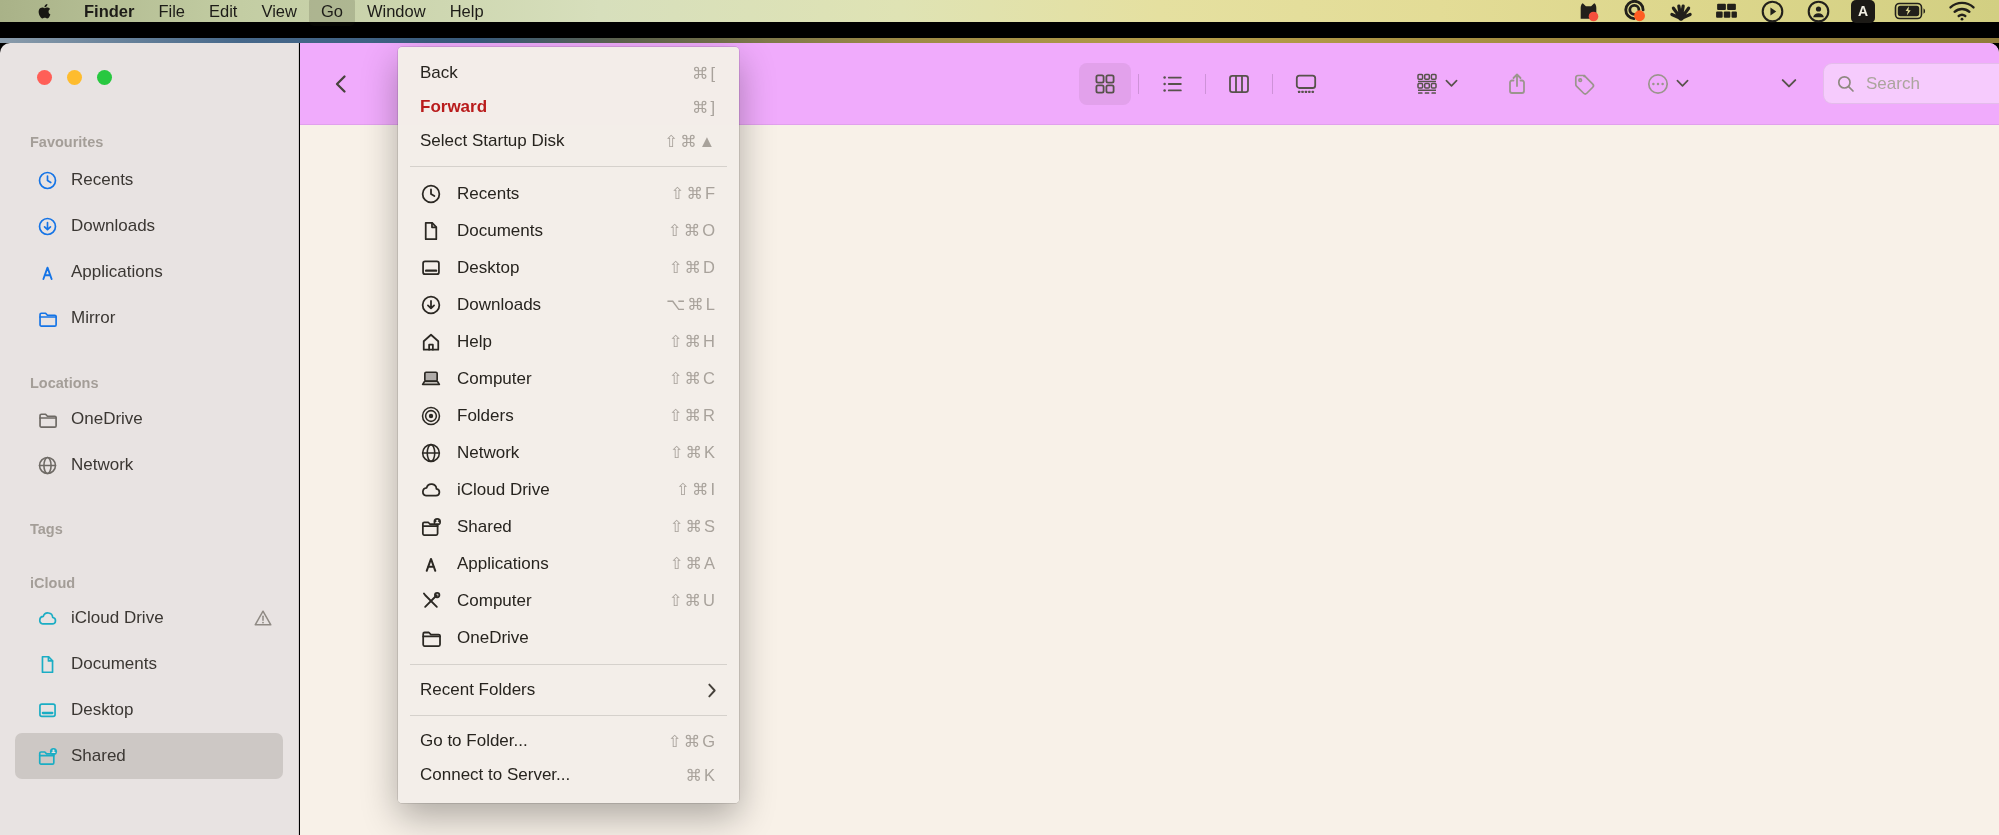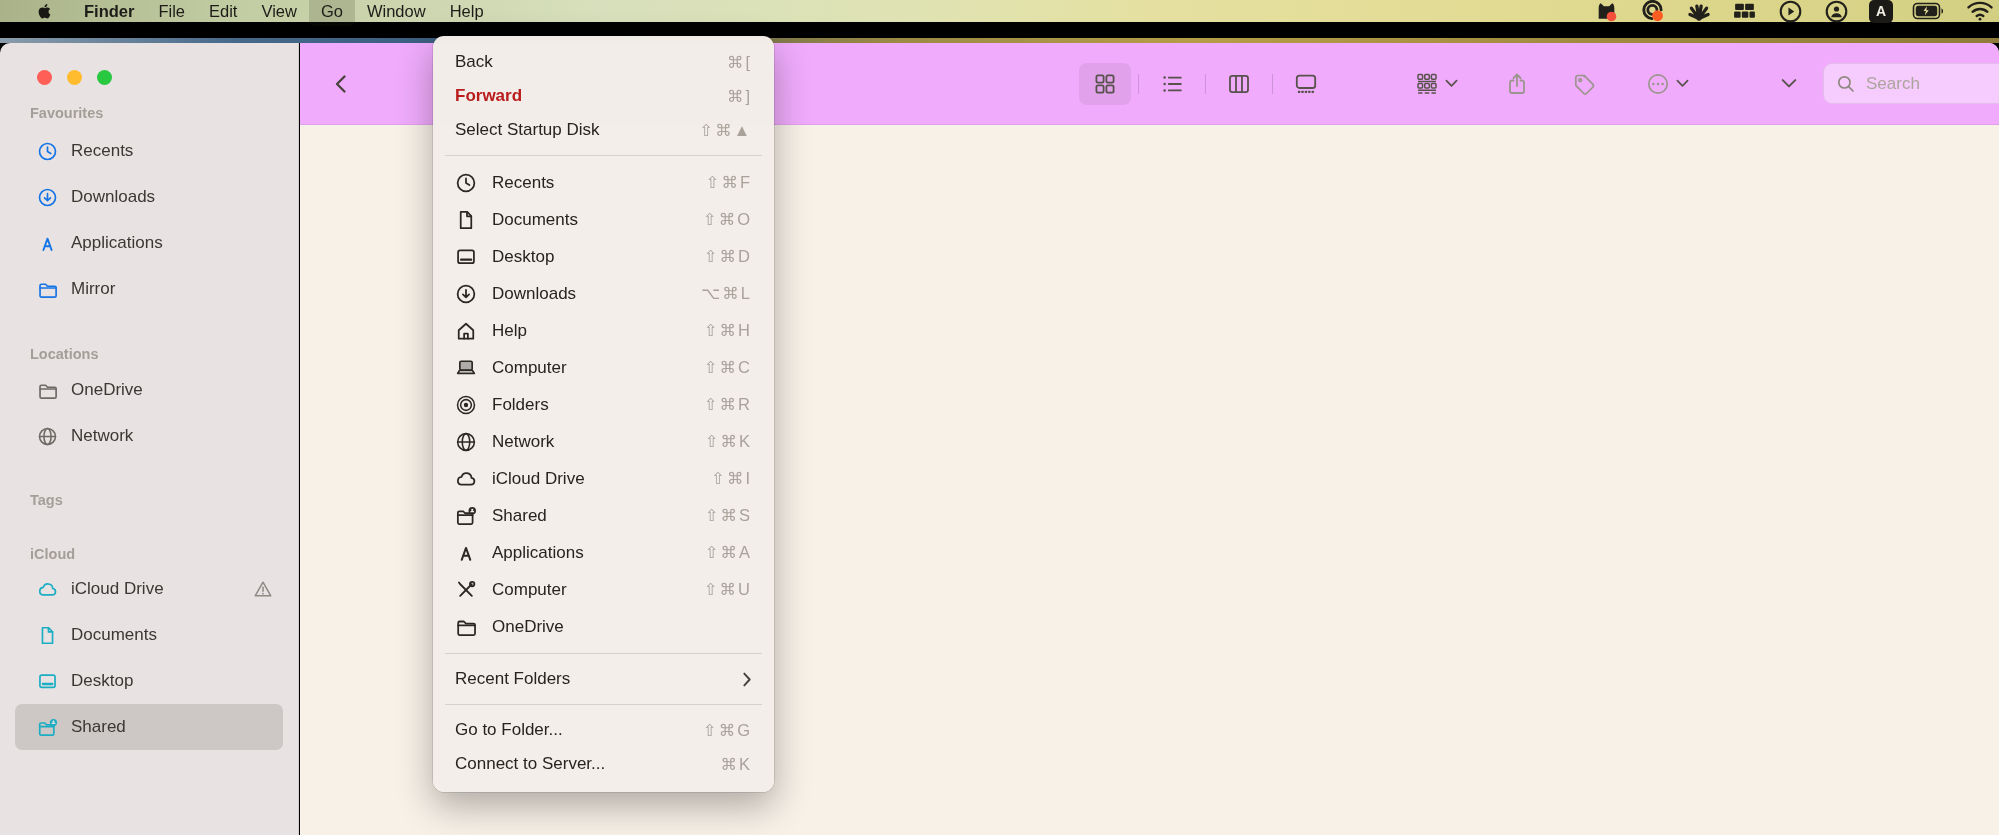--- a/index.html
+++ b/index.html
@@ -1,42 +1,42 @@
 <!DOCTYPE html>
 <html><head>
 <meta charset="utf-8">
 <style>
   html,body{margin:0;padding:0;background:#000;}
   .screen{position:relative;width:1999px;height:835px;overflow:hidden;
     font-family:"Liberation Sans","DejaVu Sans",sans-serif;-webkit-font-smoothing:antialiased;}
 
   
   .menubar{position:absolute;top:0;left:0;right:0;height:22px;display:flex;align-items:center;
-    padding:0 4px 0 26px;box-sizing:border-box;
+    padding:0 22px 0 26px;box-sizing:border-box;
     background:linear-gradient(90deg,#a9b288 0%,#c3cda3 12%,#d7dfbc 30%,#dfe3b4 45%,#e5e0a0 58%,#e3dc96 72%,#dcd68b 86%,#d2cf82 100%);}
   .mb-apple{display:flex;align-items:center;padding:0 10px;color:#181713;}
   .mb-item{font-size:16.5px;color:#1d1c18;padding:5px 12px;border-radius:5px;white-space:nowrap;}
   .mb-item.bold{font-weight:700;margin-left:8px;}
   .mb-item.active{background:rgba(40,40,20,0.16);}
   .mb-status{margin-left:auto;display:flex;align-items:center;gap:19px;color:#22201b;}
   .st-ic{position:relative;display:flex;align-items:center;justify-content:center;width:27px;height:27px;}
   .a-square{width:24px;height:23px;border-radius:5px;background:#1c1a16;color:#f2efe4;
     display:flex;align-items:center;justify-content:center;font-size:14px;font-weight:700;}
 
   
   .strip{position:absolute;top:38px;left:0;right:0;height:5px;
     background:linear-gradient(90deg,#8a9cab 0%,#46688a 12%,#3a5d7f 24%,#5f6650 31%,#9c8a45 45%,#b59d48 60%,#a08a3f 80%,#8f7c3a 100%);}
 
   
   .window{position:absolute;top:43px;left:0;right:0;bottom:0;border-radius:10px 10px 0 0;overflow:hidden;}
   .sidebar{position:absolute;left:0;top:0;bottom:0;width:299px;background:#e8e3e2;border-right:1px solid #d2cdcc;box-sizing:border-box;--ibg:#e8e3e2;}
   .traffic{position:absolute;top:27px;left:37px;display:flex;gap:15px;}
   .dot{width:15px;height:15px;border-radius:50%;}
   .dot.r{background:#ff5f57;}.dot.y{background:#febc2e;}.dot.g{background:#28c840;}
-  .sb-inner{padding-top:61px;}
+  .sb-inner{padding-top:90px;}
   .sb-h{margin-left:30px;font-size:14.5px;font-weight:700;color:#a49e98;height:18px;line-height:18px;}
   .sb-row{height:46px;display:flex;align-items:center;gap:13px;margin:0 15px;padding-left:21px;
     border-radius:7px;font-size:17px;color:#3b3733;}
   .sb-row.selected{background:#cdc8c5;}
   .sb-ic{width:22px;display:flex;justify-content:center;flex:none;}
   .blue{color:#1574e6;}
   .teal{color:#1aadc4;}
   .gray{color:#6e6a65;}
   .sb-label{flex:1;}
   .warn{color:#8f8a84;margin-right:10px;display:flex;}
@@ -66,23 +66,23 @@
   .search{position:absolute;left:1523px;right:-8px;top:20px;height:41px;border-radius:9px;
     background:rgba(255,255,255,0.38);border:1px solid rgba(0,0,0,0.07);display:flex;align-items:center;
     padding-left:12px;box-sizing:border-box;gap:8px;}
   .search svg{color:#8e8880;flex:none;}
   .search input{border:none;outline:none;background:transparent;font-size:17px;color:#55504a;width:100px;
     font-family:"Liberation Sans","DejaVu Sans",sans-serif;}
   .search input::placeholder{color:#aba59d;}
   .content{position:absolute;top:82px;left:0;right:0;bottom:0;background:#f8f1e8;}
 
   
-  .gomenu{position:absolute;left:398px;top:36px;width:341px;box-sizing:border-box;
-    background:rgba(243,238,233,0.985);border-radius:11px;padding:9px 0 11px;z-index:50;--ibg:#f3eee9;
-    box-shadow:0 0 0 0.5px rgba(0,0,0,0.2),0 14px 36px rgba(0,0,0,0.3);margin-left:35px;}
+  .gomenu{position:absolute;left:398px;top:47px;width:341px;box-sizing:border-box;
+    background:rgba(243,238,233,0.985);border-radius:4px;padding:9px 0 11px;z-index:50;--ibg:#f3eee9;
+    box-shadow:0 0 0 0.5px rgba(0,0,0,0.2),0 14px 36px rgba(0,0,0,0.3);}
   .gm-row{height:34px;display:flex;align-items:center;padding:0 22px;font-size:17px;color:#27241f;}
   .gm-row.ic{height:37px;}
   .gm-icon{width:26px;flex:none;display:flex;align-items:center;color:#2b2823;margin-right:11px;}
   .gm-label{flex:1;white-space:nowrap;}
   .gm-short{color:#a8a29b;font-size:16.5px;letter-spacing:2px;white-space:nowrap;}
   .gm-row.disabled .gm-label{color:#b91c1c;font-weight:bold;}
   .gm-sep{height:1px;background:rgba(0,0,0,0.12);margin:8px 12px;}
   .gm-sub{color:#45413b;display:flex;}
 </style>
 </head>

